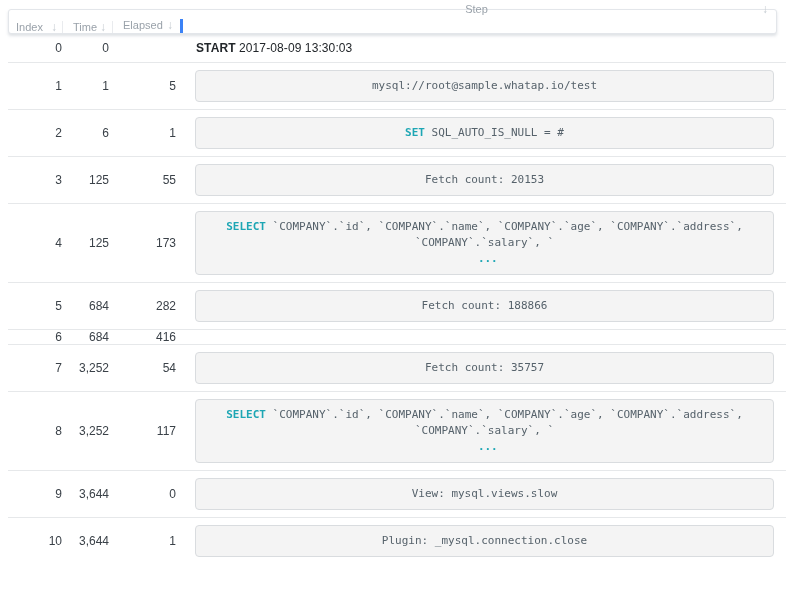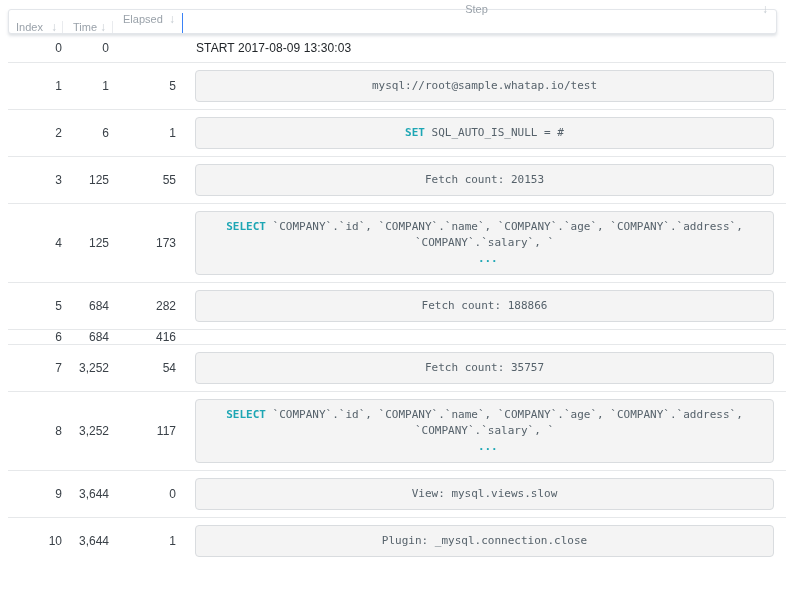--- a/index.html
+++ b/index.html
@@ -23,42 +23,42 @@
     margin-top:9px;
   }
   .th {
     display:flex; align-items:center; justify-content:space-between;
     box-sizing:border-box;
     font-size:11px; color:#9aa2aa;
     cursor:pointer;
   }
   .th-index   { width:54px; padding:0 5px 0 7px;  border-right:1px solid #e9ebee; }
   .th-time    { width:50px; padding:0 6px 0 10px; border-right:1px solid #e9ebee; }
-  .th-elapsed { width:70px; padding:0 7px 8px 10px; border-right:1px solid #3b82f6; }
+  .th-elapsed { width:70px; padding:0 7px 2px 10px; border-right:3px solid #3b82f6; }
   .th-step    { flex:1; padding:0 8px 18px 8px; }
   .th-step .th-label { flex:1; text-align:center; }
   .sort-icon { color:#c4cbd1; font-size:12px; line-height:1; }
 
   
   .tr {
     display:flex; align-items:center;
     border-bottom:1px solid #e6e8ea;
     box-sizing:border-box;
   }
   .tr:last-child { border-bottom:none; }
   .td { box-sizing:border-box; font-size:12px; color:#3a4148; }
   .td-index   { width:54px; text-align:right; }
   .td-time    { width:50px; text-align:right; padding-right:3px; }
   .td-elapsed { width:70px; text-align:right; padding-right:6px; }
   .td-step    { flex:1; padding:7px 12px 7px 13px; }
 
   .tr.label-row { min-height:29px; }
   .tr.label-row .td-step { padding:6px 0 6px 14px; }
   .step-label { font-size:12px; color:#22262a; letter-spacing:.1px; }
-  .step-bold  { font-weight:normal; }
+  .step-bold  { font-weight:bold; }
 
   .code-box {
     background:#f4f4f4;
     border:1px solid #d9dcdf;
     border-radius:4px;
     padding:7px 12px;
     font-family:"DejaVu Sans Mono", monospace;
     font-size:11px; line-height:16px;
     color:#56626b;
     white-space:pre-wrap;

